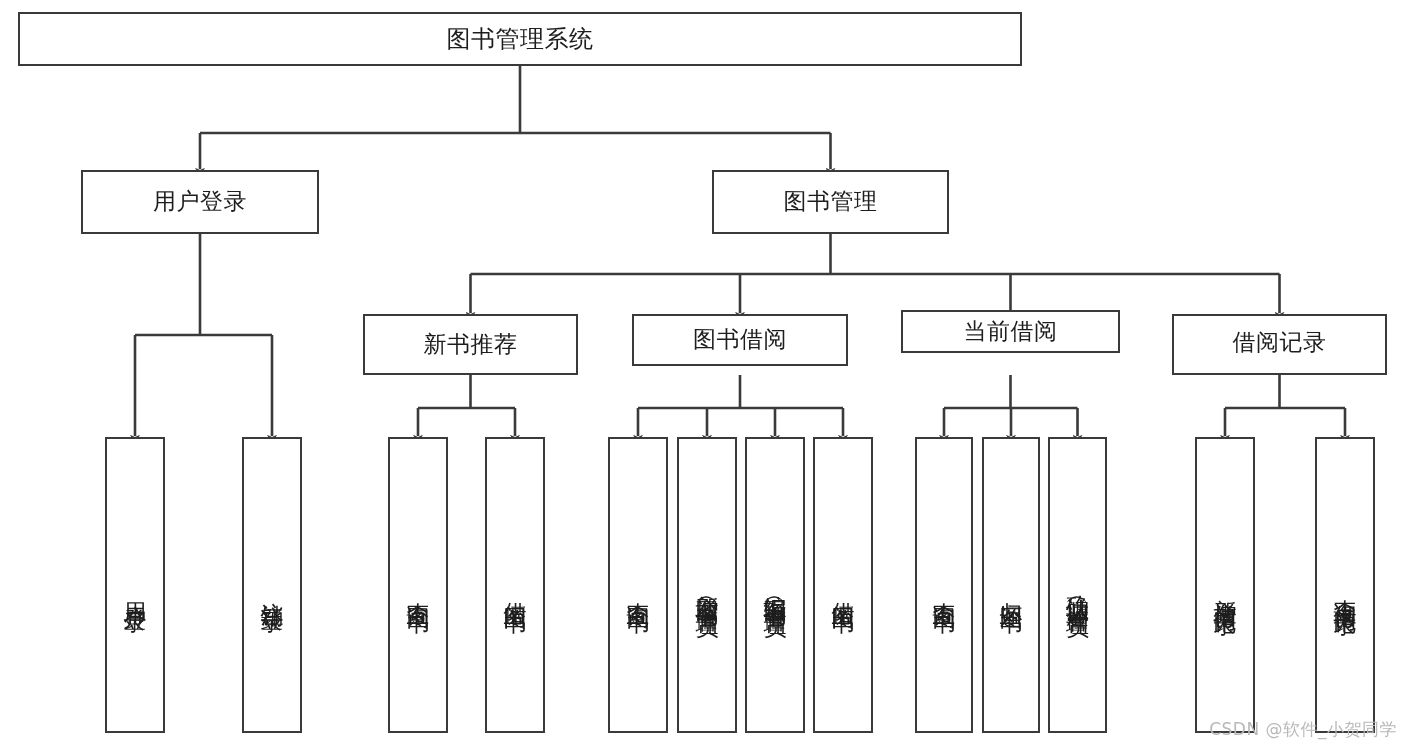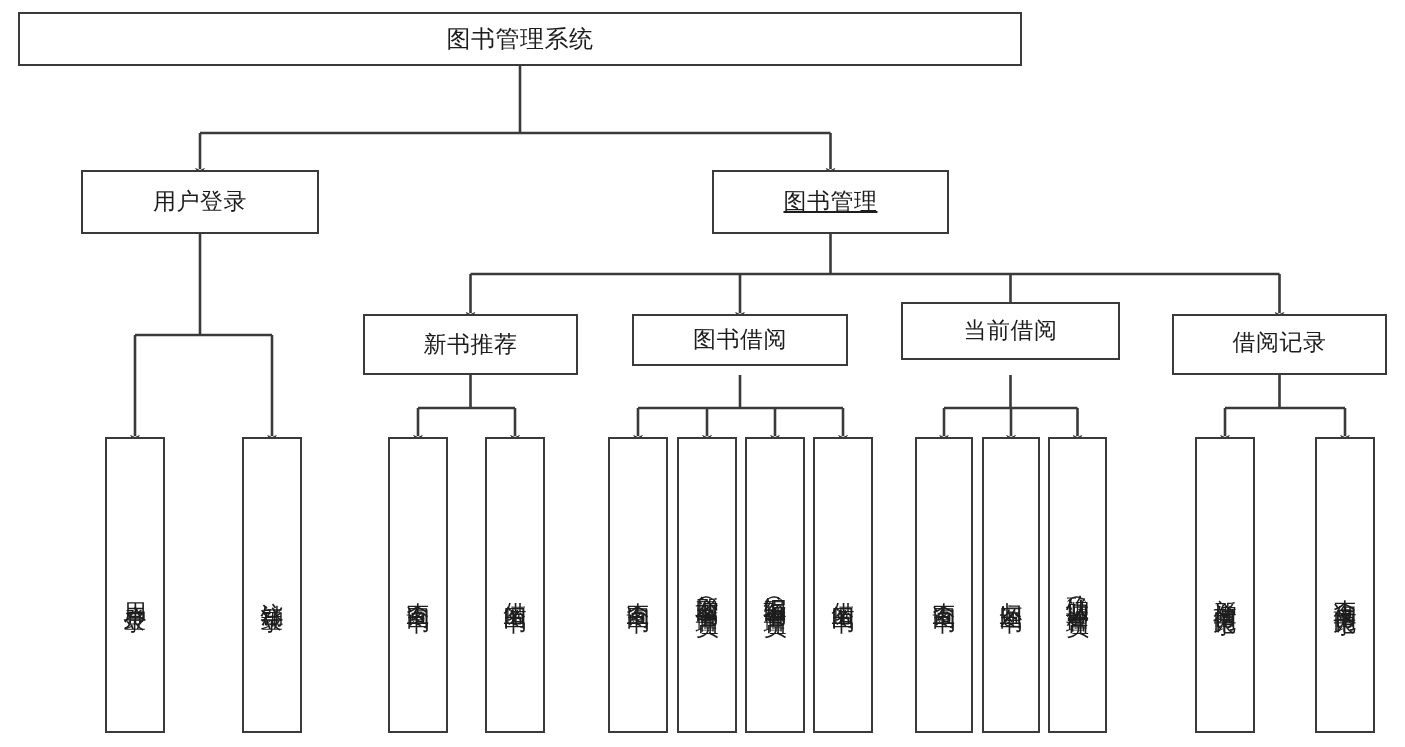--- a/index.html
+++ b/index.html
@@ -124,30 +124,30 @@
       </g>
   </svg>
 
   <div id="nodes">
       <div class="node horiz root" id="node-root" style="left: 18px; top: 12px; width: 1004px; height: 54px;">
         <span class="label">图书管理系统</span>
       </div>
       <div class="node horiz" id="node-user-login" style="left: 81px; top: 170px; width: 238px; height: 64px;">
         <span class="label">用户登录</span>
       </div>
-      <div class="node horiz" id="node-book-mgmt" style="left: 712px; top: 170px; width: 237px; height: 64px; text-decoration: underline;">
+      <div class="node horiz" id="node-book-mgmt" style="left: 712px; top: 170px; width: 237px; height: 64px;">
         <span class="label">图书管理</span>
       </div>
       <div class="node horiz" id="node-new-book-rec" style="left: 363px; top: 314px; width: 215px; height: 61px;">
         <span class="label">新书推荐</span>
       </div>
       <div class="node horiz" id="node-book-borrow" style="left: 632px; top: 314px; width: 216px; height: 52px;">
         <span class="label">图书借阅</span>
       </div>
-      <div class="node horiz" id="node-cur-borrow" style="left: 901px; top: 302px; width: 219px; height: 58px;">
+      <div class="node horiz" id="node-cur-borrow" style="left: 901px; top: 310px; width: 219px; height: 43px;">
         <span class="label">当前借阅</span>
       </div>
       <div class="node horiz" id="node-borrow-log" style="left: 1172px; top: 314px; width: 215px; height: 61px; font-family: Liberation Mono, monospace;">
         <span class="label">借阅记录</span>
       </div>
       <div class="node leaf" id="node-leaf-user-login" style="left: 105px; top: 437px; width: 60px; height: 296px;">
         <span class="label">用户登录</span>
       </div>
       <div class="node leaf" id="node-leaf-user-logout" style="left: 242px; top: 437px; width: 60px; height: 296px;">
         <span class="label">注销登录</span>
@@ -180,13 +180,14 @@
         <span class="label">确认归还（管理员）</span>
       </div>
       <div class="node leaf" id="node-leaf-bl-add" style="left: 1195px; top: 437px; width: 60px; height: 296px;">
         <span class="label">新增借阅记录</span>
       </div>
       <div class="node leaf" id="node-leaf-bl-query" style="left: 1315px; top: 437px; width: 60px; height: 296px;">
         <span class="label">查询借阅记录</span>
       </div>
     </div>
 
+  <div class="watermark">CSDN @软件_小贺同学</div>
 </div>
 
 </body></html>

